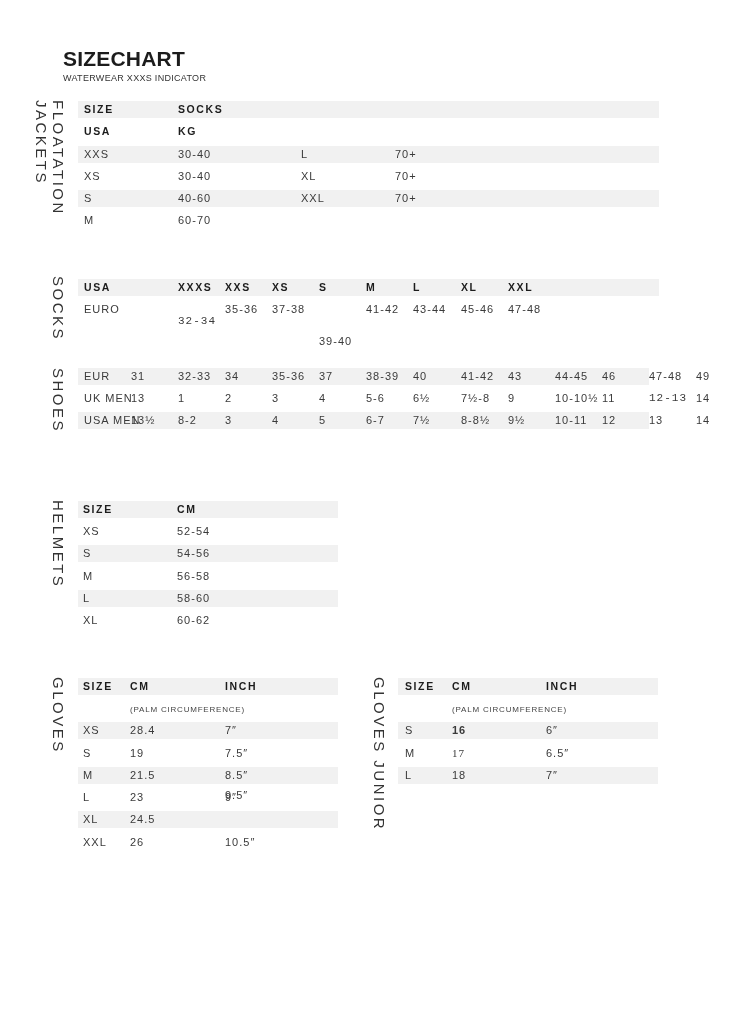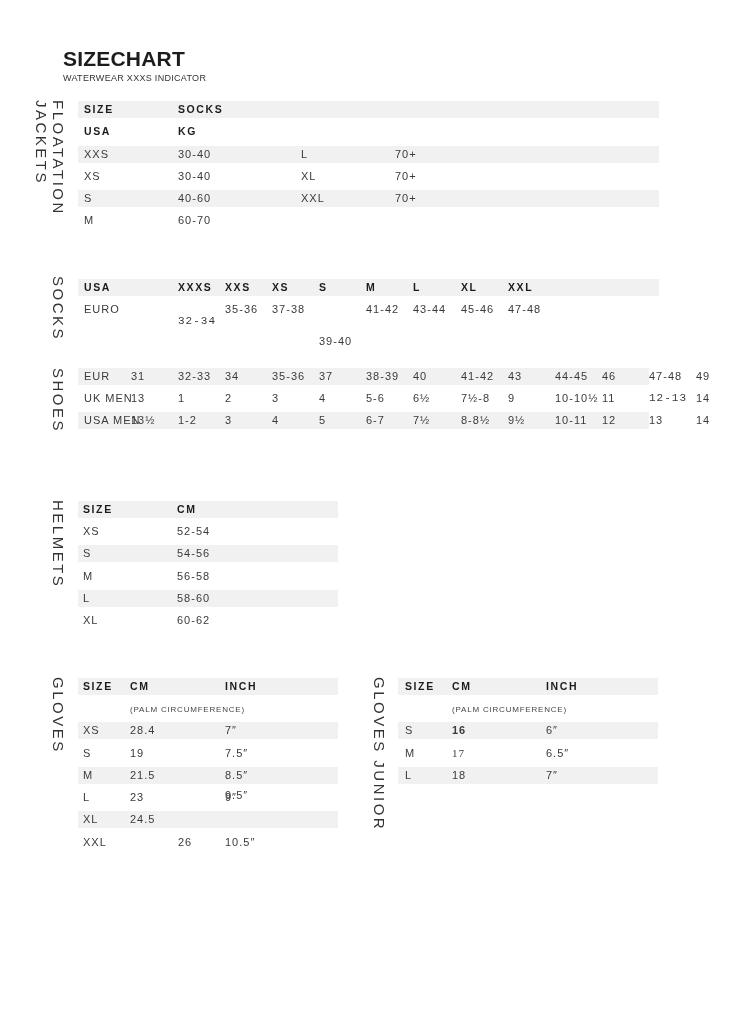--- a/index.html
+++ b/index.html
@@ -102,21 +102,21 @@
   <div class="cell" style="left:413px; top:391px;">6½</div>
   <div class="cell" style="left:461px; top:391px;">7½-8</div>
   <div class="cell" style="left:508px; top:391px;">9</div>
   <div class="cell" style="left:555px; top:391px;">10-10½</div>
   <div class="cell" style="left:602px; top:391px;">11</div>
   <div class="cell" style="left:649px; top:391px;font-family:Liberation Mono, monospace;">12-13</div>
   <div class="cell" style="left:696px; top:391px;">14</div>
 
   <div class="cell" style="left:84px; top:413px;">USA MEN</div>
   <div class="cell" style="left:131px; top:413px;">13½</div>
-  <div class="cell" style="left:178px; top:413px;">1-2</div>
+  <div class="cell" style="left:178px; top:413px;">8-2</div>
   <div class="cell" style="left:225px; top:413px;">3</div>
   <div class="cell" style="left:272px; top:413px;">4</div>
   <div class="cell" style="left:319px; top:413px;">5</div>
   <div class="cell" style="left:366px; top:413px;">6-7</div>
   <div class="cell" style="left:413px; top:413px;">7½</div>
   <div class="cell" style="left:461px; top:413px;">8-8½</div>
   <div class="cell" style="left:508px; top:413px;">9½</div>
   <div class="cell" style="left:555px; top:413px;">10-11</div>
   <div class="cell" style="left:602px; top:413px;">12</div>
   <div class="cell" style="left:649px; top:413px;">13</div>
@@ -162,21 +162,21 @@
   <div class="cell" style="left:83px; top:768px;">M</div>
   <div class="cell" style="left:130px; top:768px;">21.5</div>
   <div class="cell" style="left:225px; top:768px;">8.5″</div>
   <div class="cell" style="left:83px; top:790px;">L</div>
   <div class="cell" style="left:130px; top:790px;">23</div>
   <div class="cell" style="left:225px; top:790px;">9″</div>
   <div class="cell" style="left:83px; top:812px;">XL</div>
   <div class="cell" style="left:130px; top:812px;">24.5</div>
   <div class="cell" style="left:225px; top:788px;">9.5″</div>
   <div class="cell" style="left:83px; top:835px;">XXL</div>
-  <div class="cell" style="left:130px; top:835px;margin-left:48px;">26</div>
+  <div class="cell" style="left:130px; top:835px;">26</div>
   <div class="cell" style="left:225px; top:835px;">10.5″</div>
 </section>
 
 <section>
   <div class="vlabel" style="left:371px; top:677px;">GLOVES JUNIOR</div>
   <div class="stripe" style="left:398px; top:678px; width:260px;"></div>
   <div class="stripe" style="left:398px; top:722px; width:260px;"></div>
   <div class="stripe" style="left:398px; top:767px; width:260px;"></div>
   <div class="cell b" style="left:405px; top:679px;">SIZE</div>
   <div class="cell b" style="left:452px; top:679px;">CM</div>

